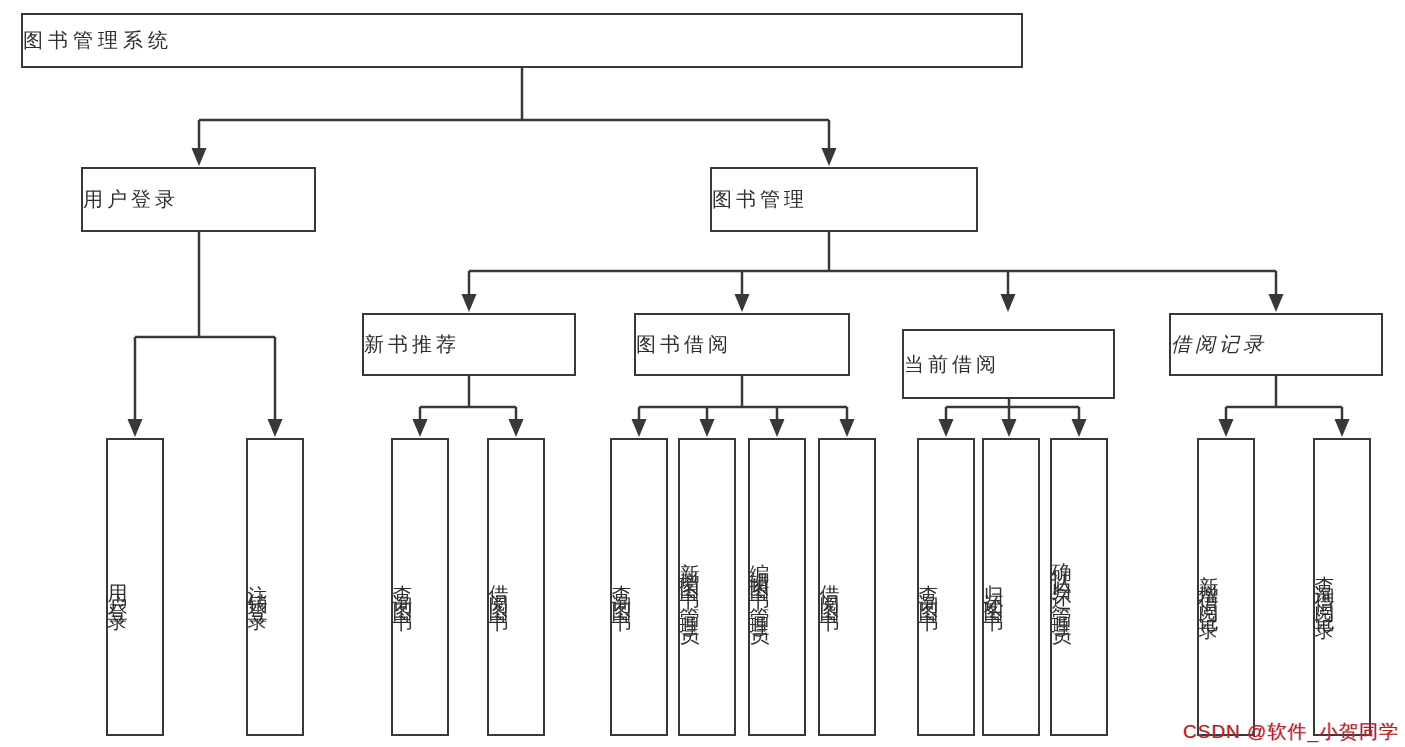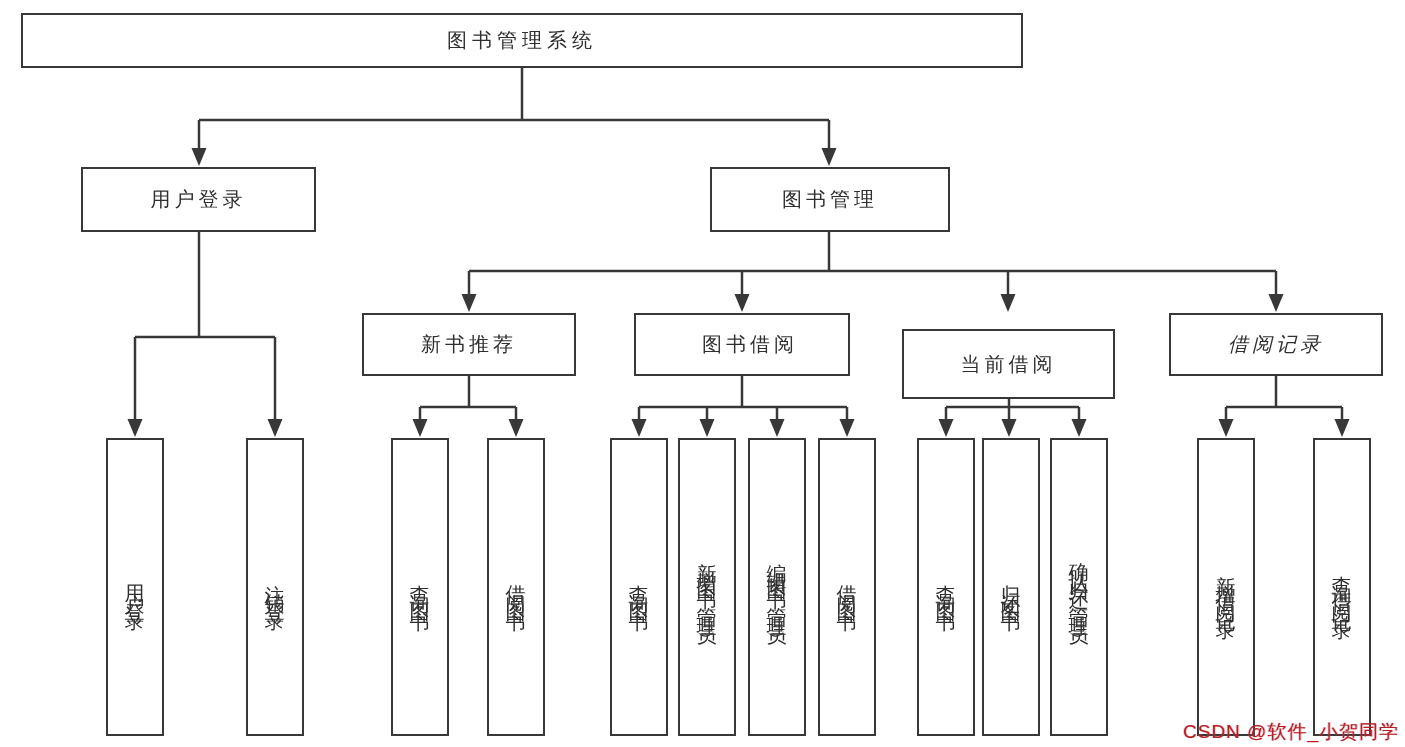--- a/index.html
+++ b/index.html
@@ -9,21 +9,21 @@
     background:#ffffff;
     font-family:"Liberation Sans","DejaVu Sans",sans-serif;
     overflow:hidden;
   }
   #connectors{position:absolute;left:0;top:0;width:1405px;height:747px;}
   .node{
     position:absolute;
     box-sizing:border-box;
     border:2.5px solid #383838;
     background:#ffffff;
-    display:flex;align-items:center;justify-content:center;
+    display:flex;align-items:center;justify-content:flex-start;
     color:#2f2f2f;
   }
   .hbox span{
     font-size:20px;
     letter-spacing:4px;
     white-space:nowrap;
     color:#2f2f2f;
   }
   .root-box span{letter-spacing:5px;}
   .vbox span{
@@ -121,28 +121,28 @@
     </g>
   </svg>
 
   <div class="node hbox root-box" style="left:21px;top:13px;width:1002px;height:55px;">
     <span>图书管理系统</span>
   </div>
 
   <div class="node hbox" style="left:81px;top:167px;width:235px;height:65px;">
     <span>用户登录</span>
   </div>
-  <div class="node hbox" style="left:710px;top:167px;width:240px;height:65px;">
+  <div class="node hbox" style="left:710px;top:167px;width:268px;height:65px;">
     <span>图书管理</span>
   </div>
 
   <div class="node hbox" style="left:362px;top:313px;width:214px;height:63px;font-family:Liberation Mono, monospace;">
     <span>新书推荐</span>
   </div>
-  <div class="node hbox" style="left:634px;top:313px;width:216px;height:63px;padding-left:16px;">
+  <div class="node hbox" style="left:634px;top:313px;width:216px;height:63px;">
     <span>图书借阅</span>
   </div>
   <div class="node hbox" style="left:902px;top:329px;width:213px;height:70px;">
     <span>当前借阅</span>
   </div>
   <div class="node hbox" style="left:1169px;top:313px;width:214px;height:63px;font-style:italic;">
     <span>借阅记录</span>
   </div>
 
   <div class="node vbox" style="left:106px;top:438px;width:58px;height:298px;">

